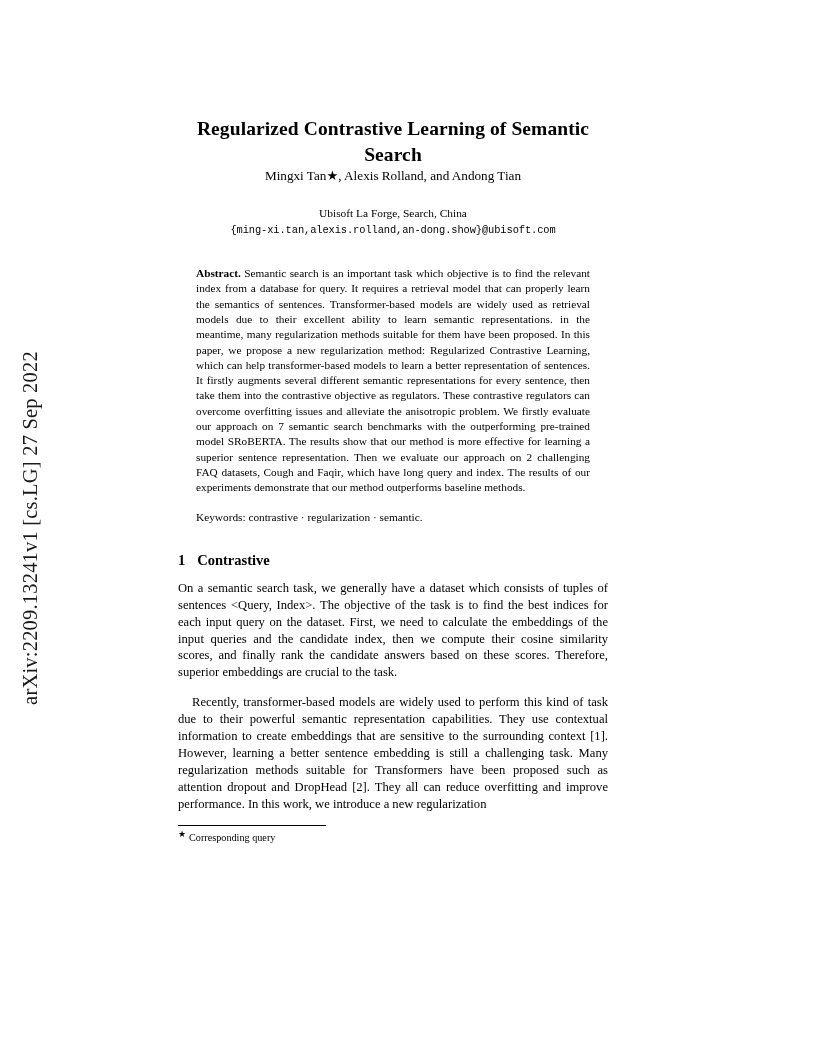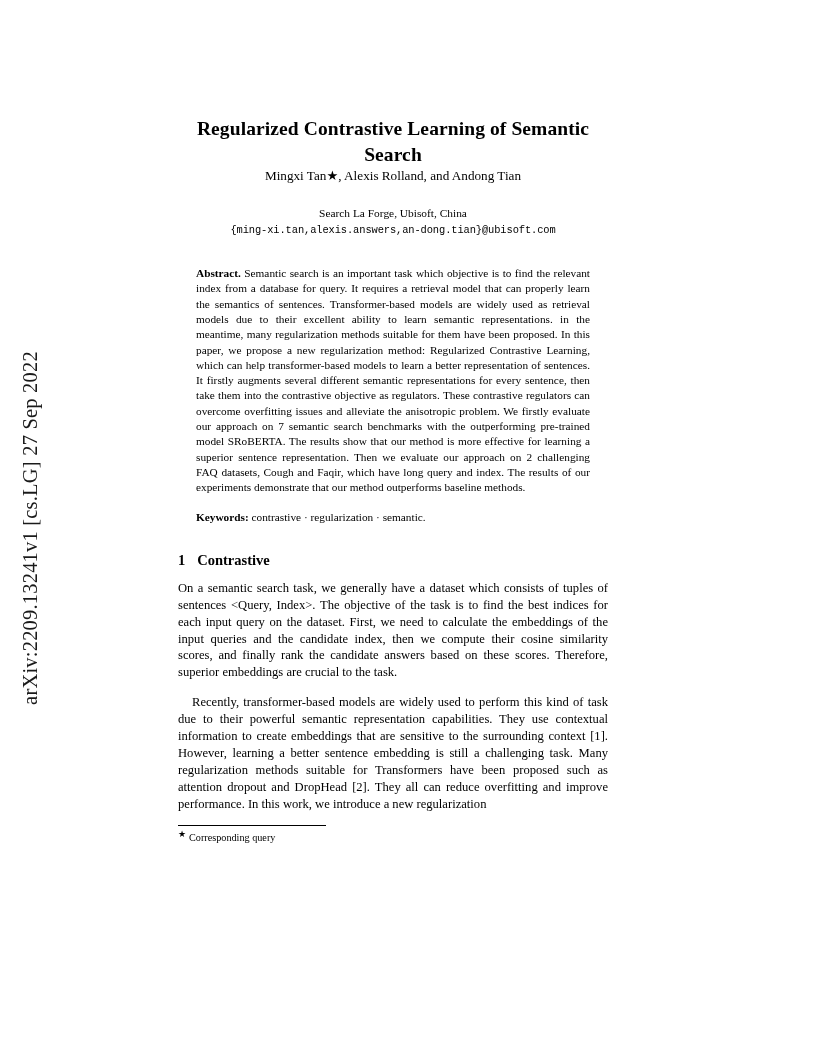--- a/index.html
+++ b/index.html
@@ -91,21 +91,21 @@
   }
 
   .keywords {
     margin-top: 15px;
     font-size: 11.3px;
     line-height: 1.35;
     text-align: justify;
     padding: 0 18px;
   }
   .keywords .lead {
-    font-weight: bold;
+    font-weight: normal;
   }
 
   .section-head {
     margin-top: 26px;
     font-size: 14.5px;
     font-weight: bold;
     display: flex;
     gap: 12px;
     align-items: baseline;
   }
@@ -144,23 +144,23 @@
 <div id="arxiv-stamp">
   <span class="stamp-text">arXiv:2209.13241v1  [cs.LG]  27 Sep 2022</span>
 </div>
 
 <div id="page">
 
   <h1 class="title">Regularized Contrastive Learning of Semantic Search</h1>
 
   <div class="authors">Mingxi Tan★, Alexis Rolland, and Andong Tian</div>
 
-  <div class="affiliation">Search La Forge, Ubisoft, China</div>
+  <div class="affiliation">Ubisoft La Forge, Search, China</div>
 
-  <div class="email">{ming-xi.tan,alexis.answers,an-dong.tian}@ubisoft.com</div>
+  <div class="email">{ming-xi.tan,alexis.rolland,an-dong.show}@ubisoft.com</div>
 
   <div class="abstract">
     <span class="lead">Abstract.</span>
     <span>Semantic search is an important task which objective is to find the relevant index from a database for query. It requires a retrieval model that can properly learn the semantics of sentences. Transformer-based models are widely used as retrieval models due to their excellent ability to learn semantic representations. in the meantime, many regularization methods suitable for them have been proposed. In this paper, we propose a new regularization method: Regularized Contrastive Learning, which can help transformer-based models to learn a better representation of sentences. It firstly augments several different semantic representations for every sentence, then take them into the contrastive objective as regulators. These contrastive regulators can overcome overfitting issues and alleviate the anisotropic problem. We firstly evaluate our approach on 7 semantic search benchmarks with the outperforming pre-trained model SRoBERTA. The results show that our method is more effective for learning a superior sentence representation. Then we evaluate our approach on 2 challenging FAQ datasets, Cough and Faqir, which have long query and index. The results of our experiments demonstrate that our method outperforms baseline methods.</span>
   </div>
 
   <div class="keywords">
     <span class="lead">Keywords:</span>
     <span>contrastive · regularization · semantic.</span>
   </div>

